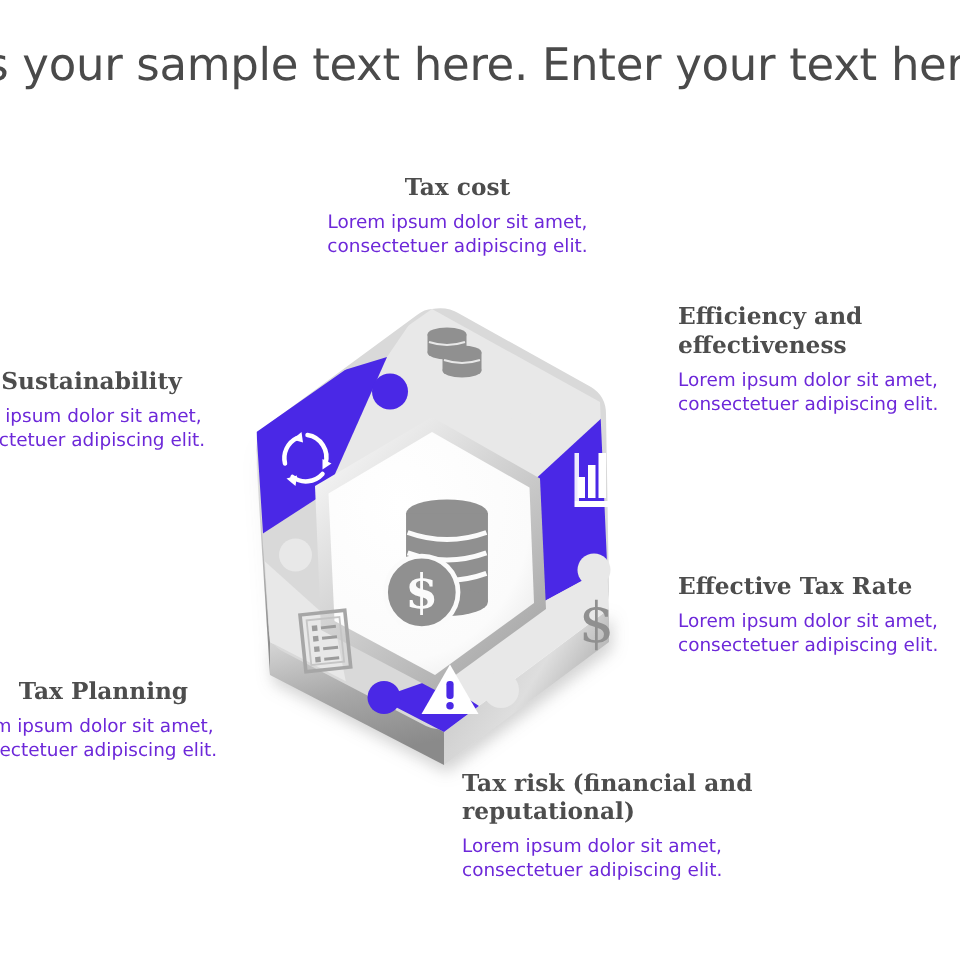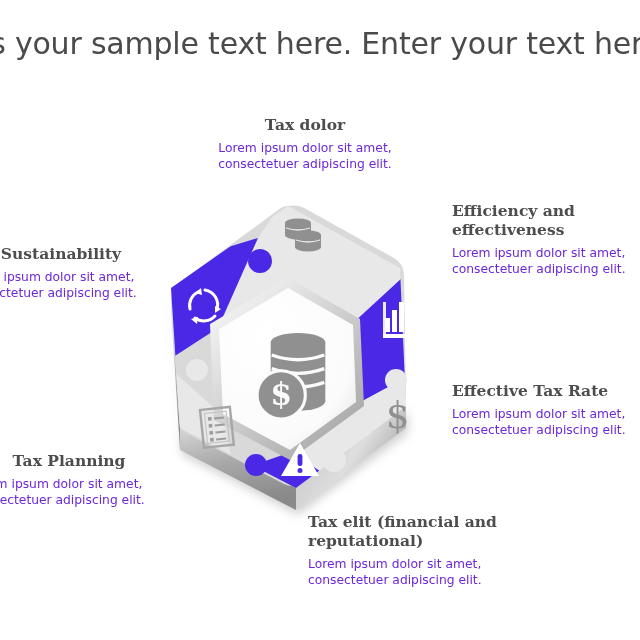--- a/index.html
+++ b/index.html
@@ -231,40 +231,40 @@
         <g fill="#ffffff">
           <path d="M28,19 L34,22 L28,26 Z"></path>
           <path d="M11,30 L10,37 L4,32 Z"></path>
           <path d="M14,1 L8,6 L15,8 Z"></path>
         </g>
       </g>
     </svg>
   </div>
 
   <div class="callout ta-center" id="co-taxcost">
-    <p class="c-title">Tax dolor</p>
+    <p class="c-title">Tax cost</p>
     <p class="c-body">Lorem ipsum dolor sit amet,
 consectetuer adipiscing  elit.</p>
   </div>
 
   <div class="callout ta-left" id="co-efficiency">
     <p class="c-title">Efficiency  and
 effectiveness</p>
     <p class="c-body">Lorem ipsum  dolor sit amet,
 consectetuer adipiscing  elit.</p>
   </div>
 
   <div class="callout ta-left" id="co-effectiverate">
     <p class="c-title">Effective  Tax Rate</p>
     <p class="c-body">Lorem ipsum  dolor sit amet,
 consectetuer adipiscing  elit.</p>
   </div>
 
   <div class="callout ta-left" id="co-taxrisk">
-    <p class="c-title">Tax elit  (financial  and
+    <p class="c-title">Tax risk  (financial  and
 reputational)</p>
     <p class="c-body">Lorem ipsum  dolor sit amet,
 consectetuer adipiscing  elit.</p>
   </div>
 
   <div class="callout ta-center" id="co-taxplanning">
     <p class="c-title">Tax Planning</p>
     <p class="c-body">m ipsum  dolor sit amet,
 sectetuer adipiscing  elit.</p>
   </div>

